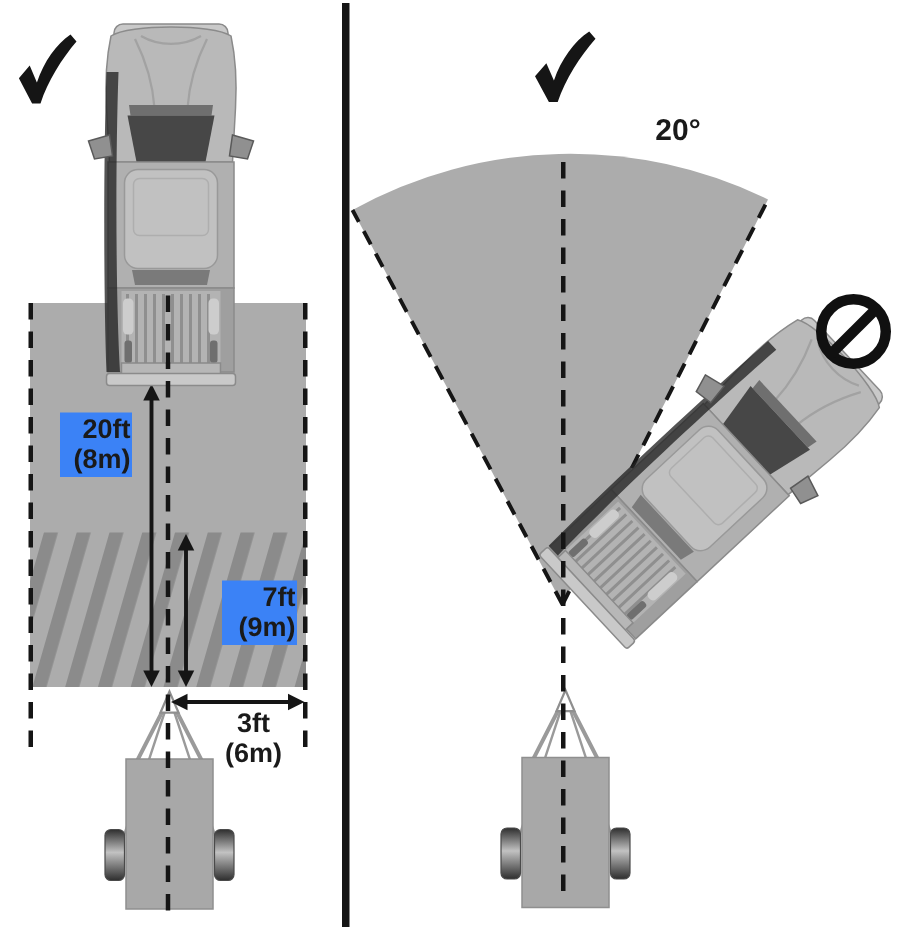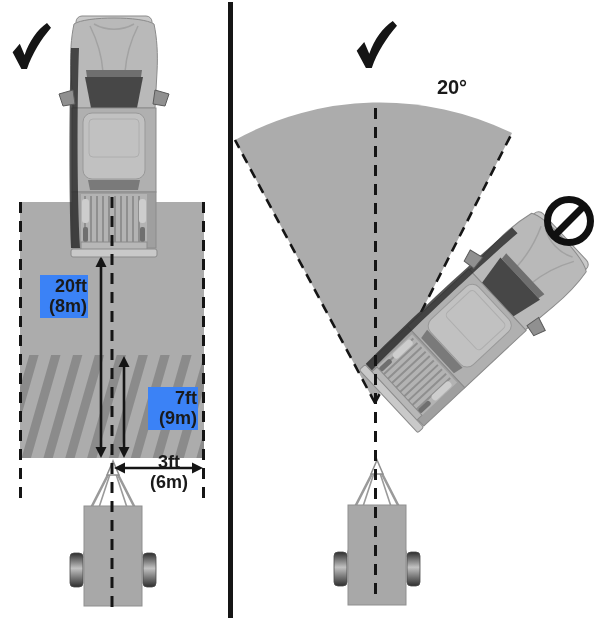--- a/index.html
+++ b/index.html
@@ -17,21 +17,21 @@
     font-weight:700;
     font-size:18px;
     line-height:20px;
     color:#1a1a1a;
     letter-spacing:0;
     z-index:5;
   }
   .boxed{background:#3b82f6;padding:1px 1px 2px 1px;text-align:right;}
   #lbl-20ft{left:40px;top:275px;width:46px;}
   #lbl-7ft{left:136px;top:387px;width:48px;margin-left:12px;}
-  #lbl-3ft{left:138px;top:452px;width:62px;}
+  #lbl-3ft{left:138px;top:472px;width:62px;}
   #lbl-30deg{left:426px;top:76px;width:52px;font-size:20px;line-height:22px;}
 </style>
 </head>
 <body>
 
 <div class="stage">
 
   <svg class="scene" viewBox="0 0 600 620">
     <defs>
       <pattern id="hatch" width="21" height="21" patternUnits="userSpaceOnUse" patternTransform="rotate(16)">

